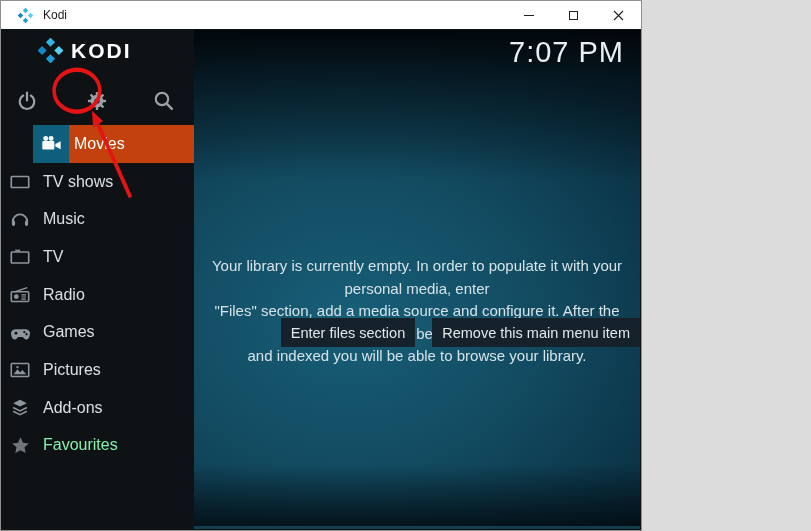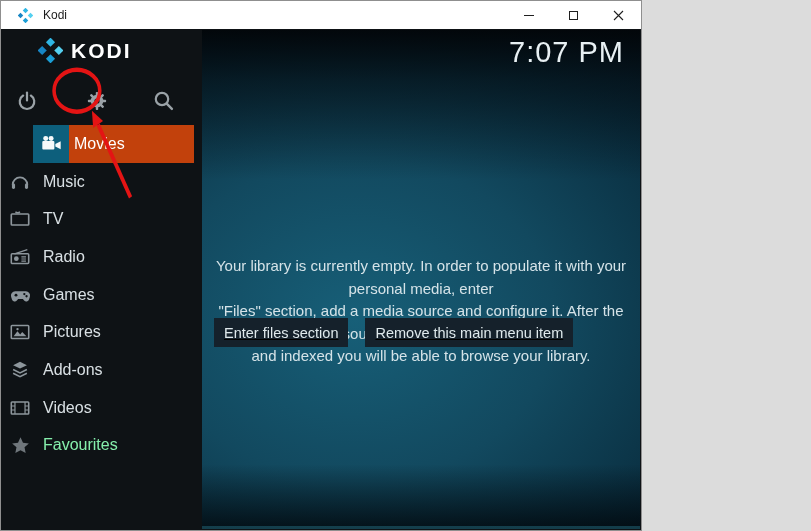--- a/index.html
+++ b/index.html
@@ -51,33 +51,32 @@
   .nav-item.selected .nav-label { color:#ffffff; }
   .nav-item.dimmed .nav-label { color:#86efac; }
 
   
   .main {
     position:absolute; left:192px; top:0; right:0; bottom:0;
     background-image:
       linear-gradient(180deg, rgba(2,5,8,0.95) 0%, rgba(2,5,8,0.55) 10%, rgba(2,5,8,0) 30%),
       linear-gradient(0deg, rgba(1,6,10,0.80) 0%, rgba(1,6,10,0) 13%),
       radial-gradient(120% 85% at 35% 58%, #175f78 0%, #12495f 38%, #0a3042 68%, #051826 100%);
-    margin-left: 8px;
   }
   .clock {
     position:absolute; top:6px; right:16px;
     font-size:29px; font-weight:300; letter-spacing:1px; color:#e8f0f3;
   }
   .empty-message {
     position:absolute; top:225px; left:0; right:0;
     text-align:center; color:#d5e3e8; font-size:15px; line-height:22.5px;
   }
   .action-row {
-    position:absolute; top:288px; left:12px; right:0;
-    display:flex; justify-content:flex-start; gap:17px;text-decoration:underline;
+    position:absolute; top:288px; left:6px; right:0;
+    display:flex; justify-content:flex-end; gap:17px;
   }
   .kodi-btn {
     height:29px; padding:0 10px; background:#15212b; border:none;
     color:#dfe9ec; font-size:14.5px; font-family:"Liberation Sans", sans-serif;
     display:flex; align-items:center; cursor:pointer;
   }
   .bottom-strip { position:absolute; left:0; right:0; bottom:0; height:3px; background:rgba(40,118,138,0.45); }
 
   
   .annotation { position:absolute; left:0; top:0; width:100%; height:100%; pointer-events:none; z-index:10; }
@@ -164,20 +163,28 @@
             <svg width="23" height="23" viewBox="0 0 24 24" fill="#f5f9fa">
               <circle cx="6" cy="6.7" r="2.6"></circle>
                 <circle cx="11.6" cy="6.7" r="2.6"></circle>
               <rect x="2.4" y="9.4" width="12.6" height="8.8" rx="1"></rect>
               <path d="M16 12.4l5.6-2.7v8.2L16 15.2z"></path>
             </svg>
           </span>
           <span class="nav-label">Movies</span>
         </div>
 
+        <div class="nav-item">
+          <span class="icon-cell">
+            <svg width="22" height="22" viewBox="0 0 24 24">
+              <rect x="2.5" y="6" width="19" height="12" rx="0.8" stroke="#8d969c" stroke-width="1.8" fill="none"></rect>
+            </svg>
+          </span>
+          <span class="nav-label">TV shows</span>
+        </div>
 
         <div class="nav-item">
           <span class="icon-cell">
             <svg width="22" height="22" viewBox="0 0 24 24">
               <path d="M4 15a8 8 0 0 1 16 0" stroke="#8d969c" stroke-width="2" fill="none"></path>
               <rect x="3.2" y="13.5" width="3.4" height="6" rx="1.6" fill="#8d969c"></rect>
               <rect x="17.4" y="13.5" width="3.4" height="6" rx="1.6" fill="#8d969c"></rect>
             </svg>
           </span>
           <span class="nav-label">Music</span>
@@ -233,30 +240,20 @@
           <span class="icon-cell">
             <svg width="22" height="22" viewBox="0 0 24 24">
               <path d="M12 3l7.5 3.7L12 10.4 4.5 6.7z" fill="#8d969c"></path>
               <path d="M4.5 11.5L12 15.2l7.5-3.7" stroke="#8d969c" stroke-width="1.7" fill="none"></path>
               <path d="M4.5 15.5L12 19.2l7.5-3.7" stroke="#8d969c" stroke-width="1.7" fill="none"></path>
             </svg>
           </span>
           <span class="nav-label">Add-ons</span>
         </div>
 
-        <div class="nav-item">
-          <span class="icon-cell">
-            <svg width="22" height="22" viewBox="0 0 24 24">
-              <rect x="2.5" y="5.5" width="19" height="13" rx="0.8" stroke="#8d969c" stroke-width="1.7" fill="none"></rect>
-              <path d="M6.5 5.5v13M17.5 5.5v13" stroke="#8d969c" stroke-width="1.3"></path>
-              <path d="M2.5 9.8h4M2.5 14.2h4M17.5 9.8h4M17.5 14.2h4" stroke="#8d969c" stroke-width="1.1"></path>
-            </svg>
-          </span>
-          <span class="nav-label">Videos</span>
-        </div>
 
         <div class="nav-item dimmed">
           <span class="icon-cell">
             <svg width="23" height="23" viewBox="0 0 24 24">
               <path d="M12 3.5l2.6 5.6 6.1.7-4.5 4.1 1.2 6-5.4-3-5.4 3 1.2-6-4.5-4.1 6.1-.7z" fill="#6f767b"></path>
             </svg>
           </span>
           <span class="nav-label">Favourites</span>
         </div>
 

